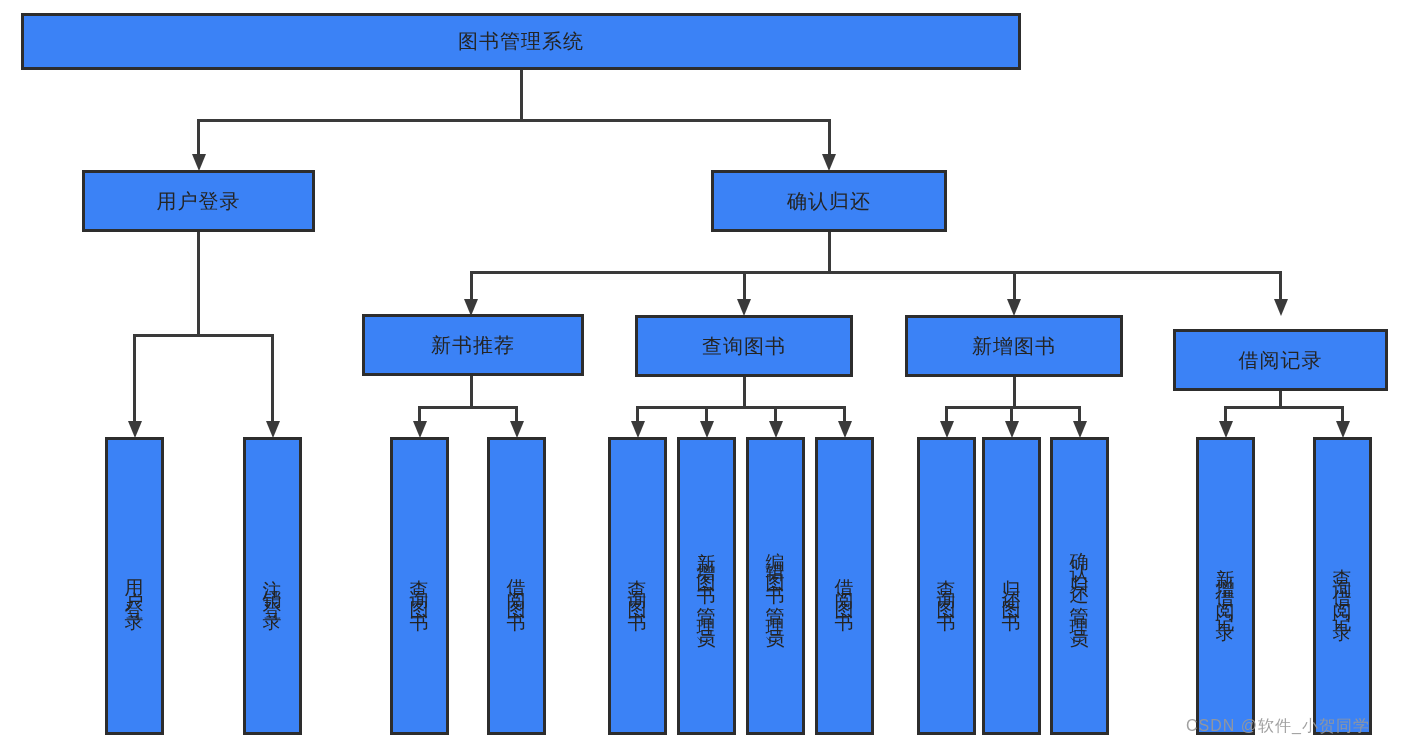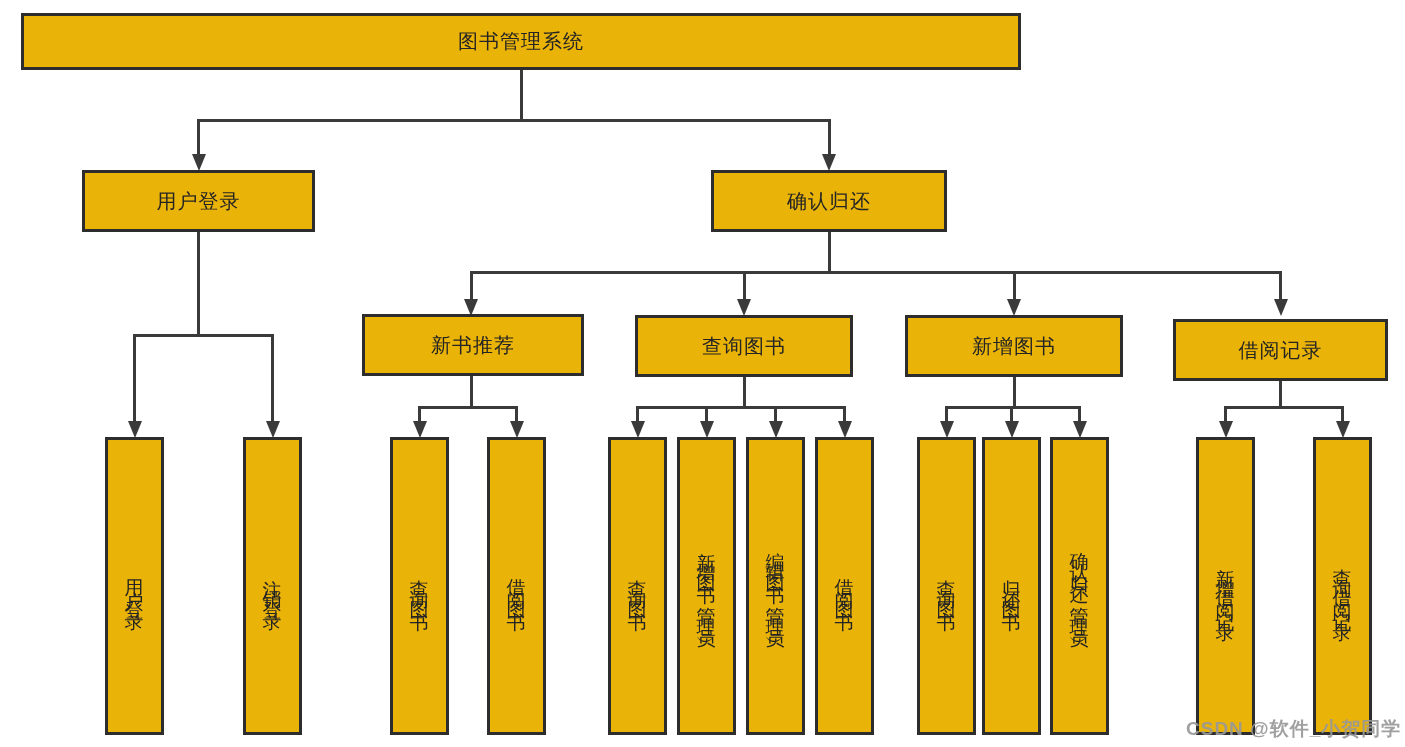--- a/index.html
+++ b/index.html
@@ -7,21 +7,21 @@
     position: relative;
     width: 1405px;
     height: 747px;
     background: #ffffff;
     overflow: hidden;
     font-family: "Liberation Sans", "DejaVu Sans", sans-serif;
   }
   .node {
     position: absolute;
     box-sizing: border-box;
-    background: #eab308;
+    background: #3b82f6;
     border: 3px solid #2d2d2d;
     display: flex;
     align-items: center;
     justify-content: center;
     color: #242424;
     z-index: 2;
   }
   .node.h span {
     font-size: 20px;
     letter-spacing: 1px;
@@ -44,25 +44,24 @@
     width: 0;
     height: 0;
     border-left: 7px solid transparent;
     border-right: 7px solid transparent;
     border-top: 17px solid #3a3a3a;
     z-index: 1;
   }
   .watermark {
     position: absolute;
     z-index: 5;
-    font-size: 19px;
+    font-size: 16px;
     color: rgba(152, 152, 152, 0.92);
     white-space: nowrap;
     letter-spacing: 1px;
-    font-weight: bold;
   }
 </style>
 </head>
 <body>
 
 <div class="canvas">
   <div id="nodes-layer">
       <div class="node h" style="left: 21px; top: 13px; width: 1000px; height: 57px;">
         <span>图书管理系统</span>
       </div>
@@ -74,21 +73,21 @@
       </div>
       <div class="node h" style="left: 362px; top: 314px; width: 222px; height: 62px; font-family: Liberation Mono, monospace;">
         <span>新书推荐</span>
       </div>
       <div class="node h" style="left: 635px; top: 315px; width: 218px; height: 62px;">
         <span>查询图书</span>
       </div>
       <div class="node h" style="left: 905px; top: 315px; width: 218px; height: 62px;">
         <span>新增图书</span>
       </div>
-      <div class="node h" style="left: 1173px; top: 319px; width: 215px; height: 62px;">
+      <div class="node h" style="left: 1173px; top: 329px; width: 215px; height: 62px;">
         <span>借阅记录</span>
       </div>
       <div class="node v" style="left: 105px; top: 437px; width: 59px; height: 298px;">
         <span>用户登录</span>
       </div>
       <div class="node v" style="left: 243px; top: 437px; width: 59px; height: 298px;">
         <span>注销登录</span>
       </div>
       <div class="node v" style="left: 390px; top: 437px; width: 59px; height: 298px;">
         <span>查询图书</span>

